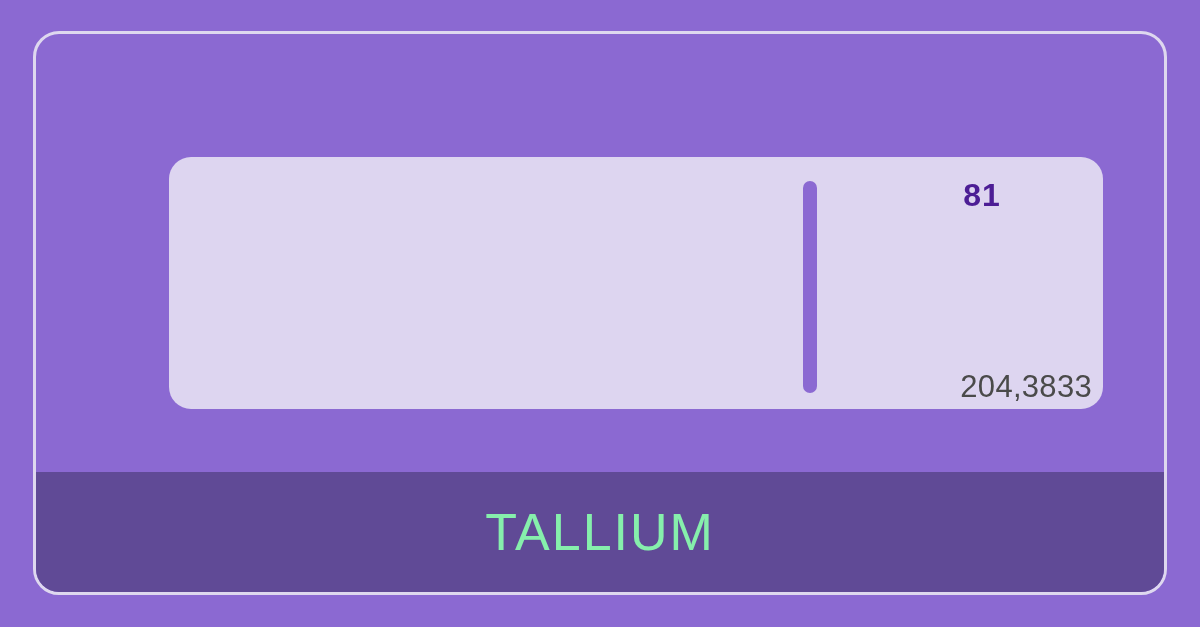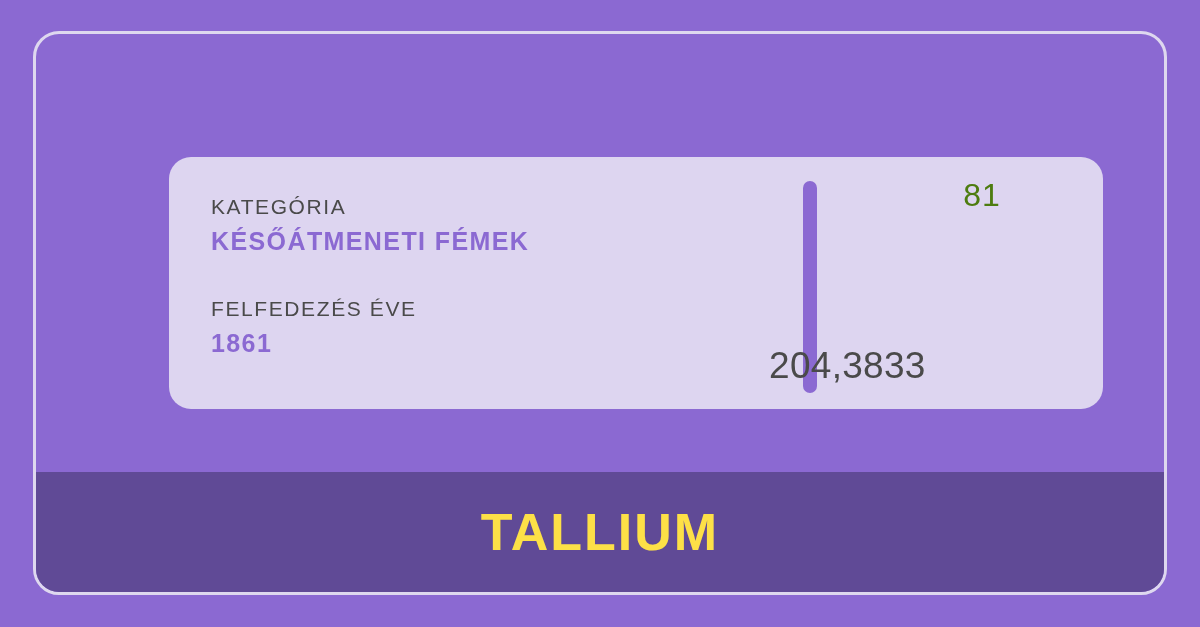--- a/index.html
+++ b/index.html
@@ -65,84 +65,72 @@
     border-radius:7px;
   }
 
   
   #atomic-number {
     position:absolute;
     left:703px; top:20px;
     width:220px;
     text-align:center;
     font-size:32px;
-    color:#4d7c0f;
-    font-weight:400;
+    color:#4c1d95;
+    font-weight:700;
     letter-spacing:1px;
   }
   #element-symbol {
     position:absolute;
     left:640px; top:50px;
     width:283px;
     text-align:right;
     font-size:106px;
     line-height:1;
     font-weight:700;
     color:#8b69d2;
     letter-spacing:-1px;
   }
   #atomic-mass {
     position:absolute;
-    left:600px; top:188px;
+    left:600px; top:212px;
     width:323px;
-    font-size:37px;
+    text-align:right;
+    font-size:31px;
     color:#4a4a4a;
     font-weight:400;
     letter-spacing:0.3px;
   }
 
   
   #name-bar {
     position:absolute;
     left:0px; top:438px;
     width:1128px; height:120px;
     background:#604a96;
     display:flex;
     align-items:center;
     justify-content:center;
   }
   #element-name {
     font-size:52px;
-    font-weight:700;
-    color:#fde047;
+    font-weight:400;
+    color:#86efac;
     letter-spacing:2px;
   }
 </style>
 </head>
 <body>
 
 <div id="stage">
 
   <div id="frame">
 
     <div id="card">
 
-      <div id="info-block">
-
-        <div class="field-group">
-          <div class="field-label">KATEGÓRIA</div>
-          <div class="field-value">KÉSŐÁTMENETI FÉMEK</div>
-        </div>
-
-        <div class="field-group">
-          <div class="field-label">FELFEDEZÉS ÉVE</div>
-          <div class="field-value">1861</div>
-        </div>
-
-      </div>
 
       <div id="divider"></div>
 
       <div id="atomic-number">81</div>
 
 
       <div id="atomic-mass">204,3833</div>
 
     </div>
 

